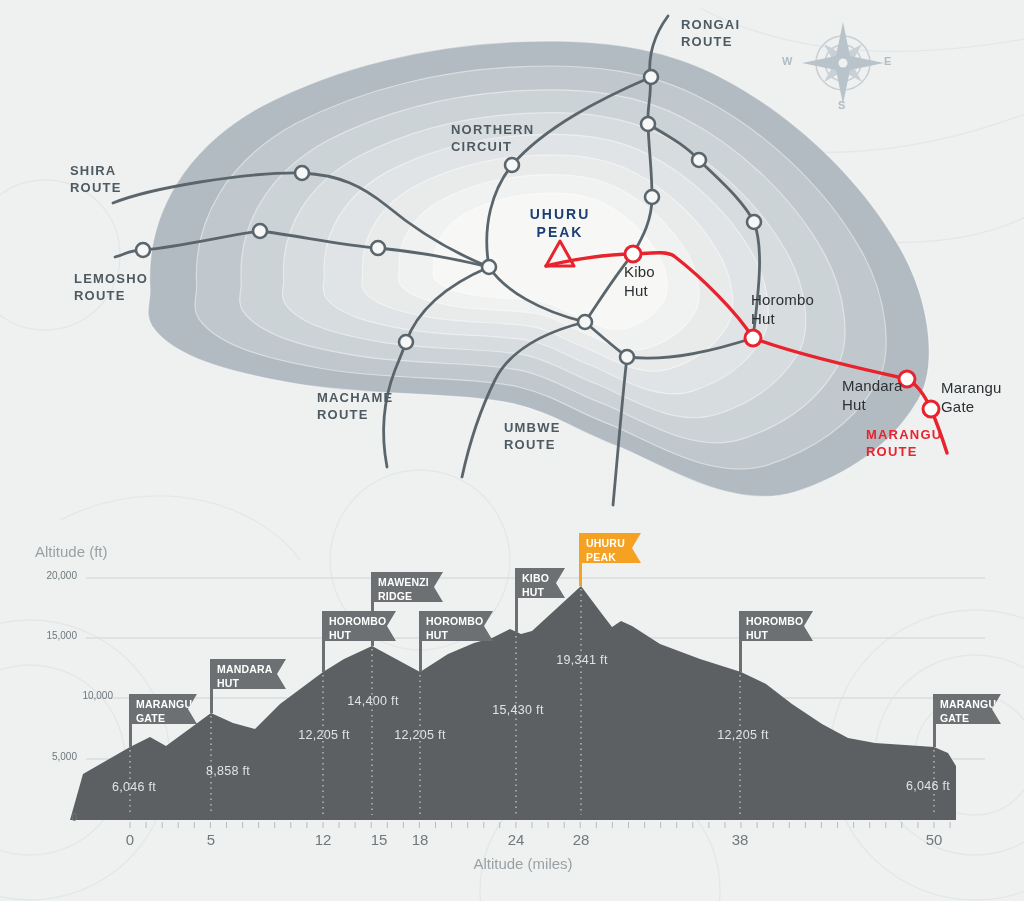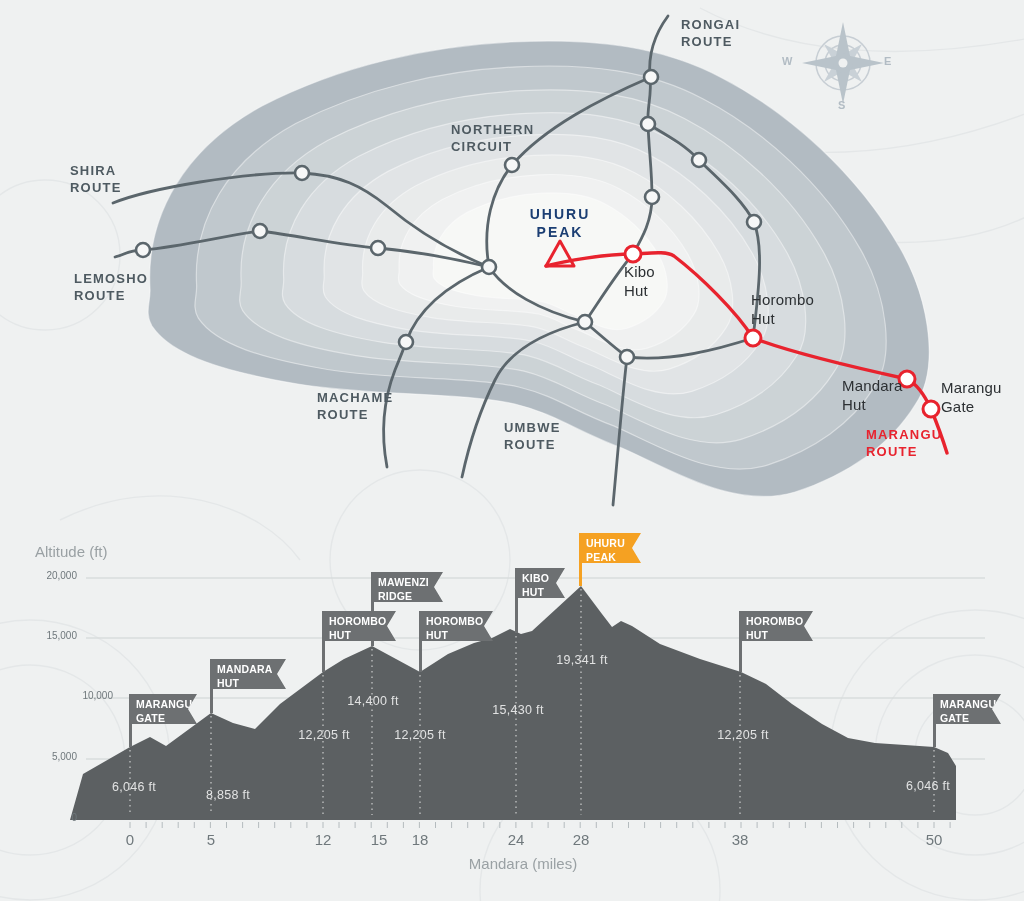--- a/index.html
+++ b/index.html
@@ -229,40 +229,40 @@
 <div class="abs wp" style="left:941px;top:379px;">
       <span class="l">Marangu</span>
       <span class="l">Gate</span>
     </div>
 
 <div class="abs cmp" style="left:782px;top:55px;">W</div>
 <div class="abs cmp" style="left:884px;top:55px;">E</div>
 <div class="abs cmp" style="left:838px;top:99px;">S</div>
 
 <div class="abs axis-title" style="left:35px;top:543px;">Altitude (ft)</div>
-<div class="abs axis-title" style="left:443px;top:855px;width:160px;text-align:center;">Mandara (miles)</div>
+<div class="abs axis-title" style="left:443px;top:855px;width:160px;text-align:center;">Altitude (miles)</div>
 
 <div class="abs ytick" style="left:27px;top:570px;">20,000</div>
 <div class="abs ytick" style="left:27px;top:630px;">15,000</div>
 <div class="abs ytick" style="left:27px;top:690px;margin-left:36px;">10,000</div>
 <div class="abs ytick" style="left:27px;top:751px;">5,000</div>
 <div class="abs ytick" style="left:27px;top:812px;">0</div>
 
 <div class="abs xtick" style="left:108px;top:831px;">0</div>
 <div class="abs xtick" style="left:189px;top:831px;">5</div>
 <div class="abs xtick" style="left:301px;top:831px;">12</div>
 <div class="abs xtick" style="left:357px;top:831px;">15</div>
 <div class="abs xtick" style="left:398px;top:831px;">18</div>
 <div class="abs xtick" style="left:494px;top:831px;">24</div>
 <div class="abs xtick" style="left:559px;top:831px;">28</div>
 <div class="abs xtick" style="left:718px;top:831px;">38</div>
 <div class="abs xtick" style="left:912px;top:831px;">50</div>
 
 <div class="abs val" style="left:92px;top:780px;">6,046 ft</div>
-<div class="abs val" style="left:186px;top:764px;margin-top:24px;">8,858 ft</div>
+<div class="abs val" style="left:186px;top:764px;">8,858 ft</div>
 <div class="abs val" style="left:282px;top:728px;">12,205 ft</div>
 <div class="abs val" style="left:331px;top:694px;">14,400 ft</div>
 <div class="abs val" style="left:378px;top:728px;">12,205 ft</div>
 <div class="abs val" style="left:476px;top:703px;">15,430 ft</div>
 <div class="abs val" style="left:540px;top:653px;">19,341 ft</div>
 <div class="abs val" style="left:701px;top:728px;">12,205 ft</div>
 <div class="abs val" style="left:886px;top:779px;">6,046 ft</div>
 
 <div class="abs pole" style="left:129px;top:724px;height:23px;"></div>
 <div class="abs pole" style="left:210px;top:689px;height:24px;"></div>

